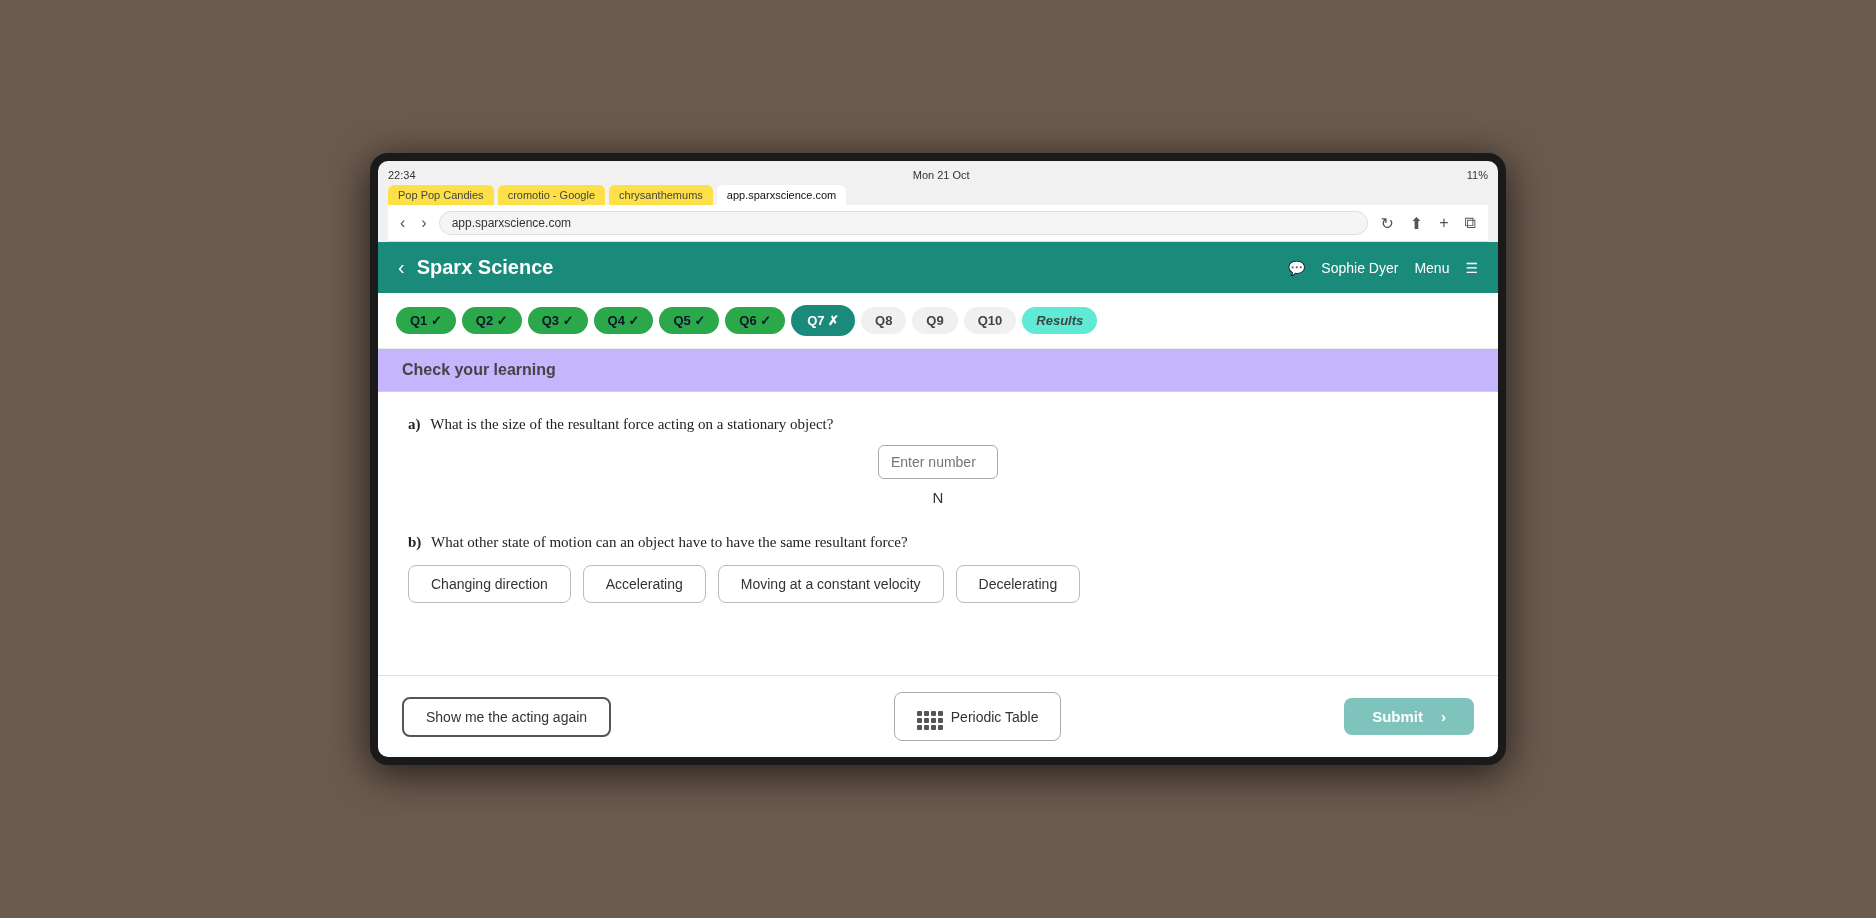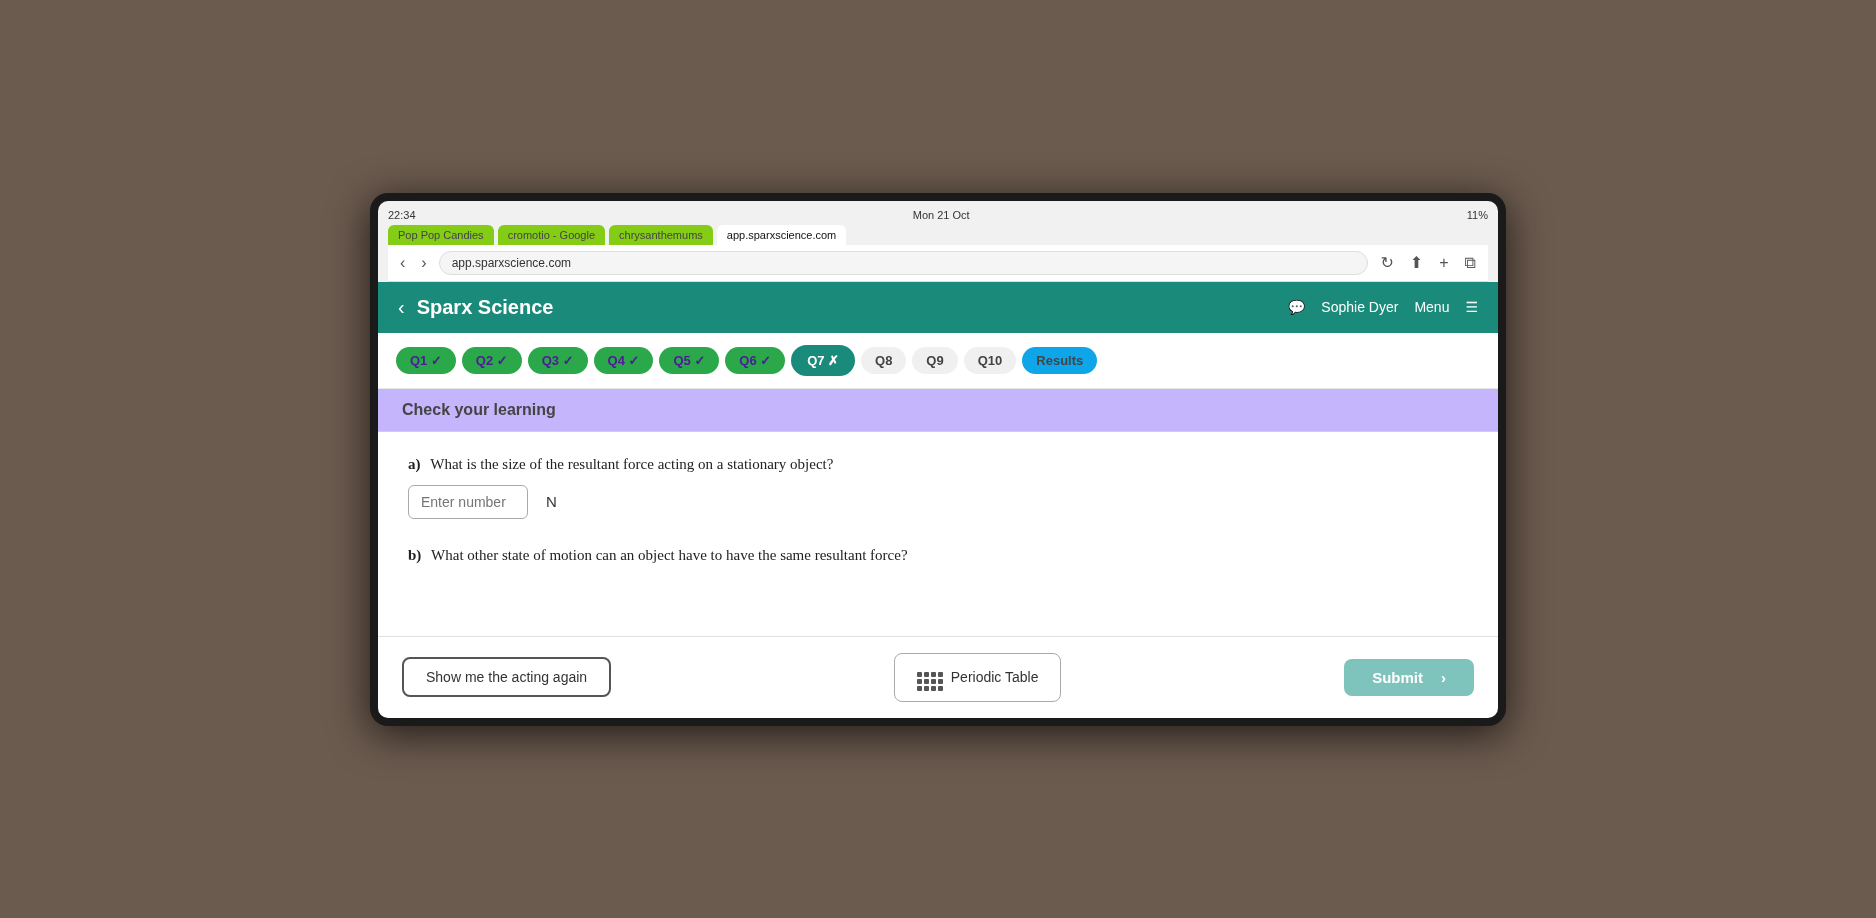--- a/index.html
+++ b/index.html
@@ -32,21 +32,21 @@
       color: #333;
       padding: 2px 0 4px 0;
     }
     .browser-tabs {
       display: flex;
       gap: 4px;
       font-size: 11px;
       overflow: hidden;
     }
     .browser-tab {
-      background: #84cc16;
+      background: #fde047;
       border-radius: 6px 6px 0 0;
       padding: 4px 10px;
       color: #444;
       white-space: nowrap;
       max-width: 130px;
       overflow: hidden;
       text-overflow: ellipsis;
     }
     .browser-tab.active {
       background: #fff;
@@ -120,34 +120,35 @@
     .q-tab {
       padding: 6px 14px;
       border-radius: 20px;
       font-size: 13px;
       font-weight: 600;
       cursor: pointer;
       border: none;
     }
     .q-tab.correct {
       background: #2ba84a;
-      color: #4c1d95;
+      color: #0f172a;
     }
     .q-tab.current-wrong {
       background: #1a8a7a;
       color: #fff;
       border: 2px solid #1a8a7a;
     }
     .q-tab.unanswered {
       background: #f0f0f0;
       color: #444;
     }
     .q-tab.results {
-      background: #0ea5e9;
+      background: #5eead4;
       color: #444;
+      font-style: italic;
     }
     
     .question-area {
       padding: 0;
     }
     .section-header {
       background: #c4b5fd;
       padding: 12px 24px;
       font-size: 16px;
       font-weight: 700;
@@ -163,22 +164,23 @@
     .question-label {
       font-size: 15px;
       font-weight: 700;
       color: #222;
       margin-bottom: 12px;
       font-family: Liberation Serif, serif;
     }
     .input-row {
       display: flex;
       align-items: center;
-      gap: 18px;
+      gap: 10px;
       margin-top: 12px;
+      flex-direction: column;
     }
     .number-input {
       border: 1.5px solid #aaa;
       border-radius: 6px;
       padding: 8px 12px;
       font-size: 14px;
       width: 120px;
       color: #999;
       background: #fff;
     }
@@ -327,20 +329,26 @@
             <input class="number-input" type="text" placeholder="Enter number" style="">
             <span class="unit-label">N</span>
           </div>
         </div>
 
         <div class="question-part">
           <div class="question-label">
             <span>b)</span>
             <span style="font-weight:400; margin-left:6px;">What other state of motion can an object have to have the same resultant force?</span>
           </div>
+          <div class="options-row">
+            <button class="option-btn">Changing direction</button>
+            <button class="option-btn">Accelerating</button>
+            <button class="option-btn">Moving at a constant velocity</button>
+            <button class="option-btn">Decelerating</button>
+          </div>
         </div>
       </div>
 
       <div class="bottom-bar">
         <button class="support-btn">Show me the acting again</button>
         <button class="periodic-btn">
           <span>
             <span class="grid-icon">
               <span class="grid-dot"></span>
                 <span class="grid-dot"></span>

